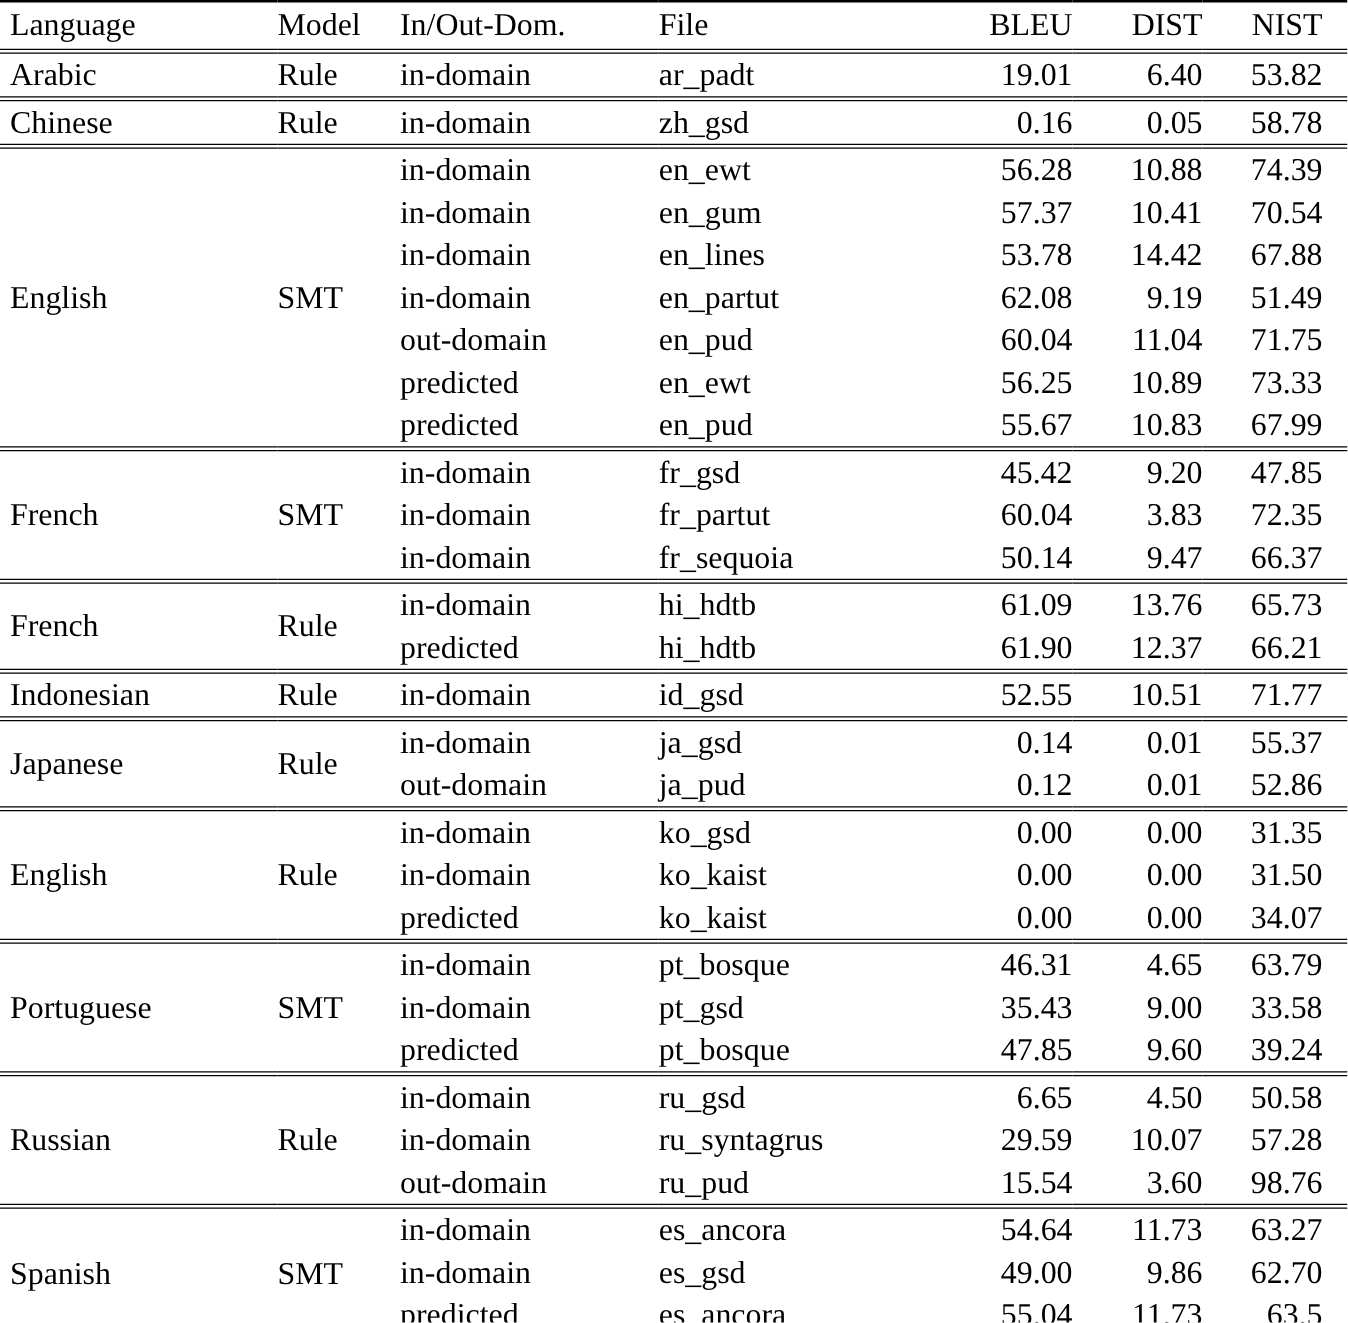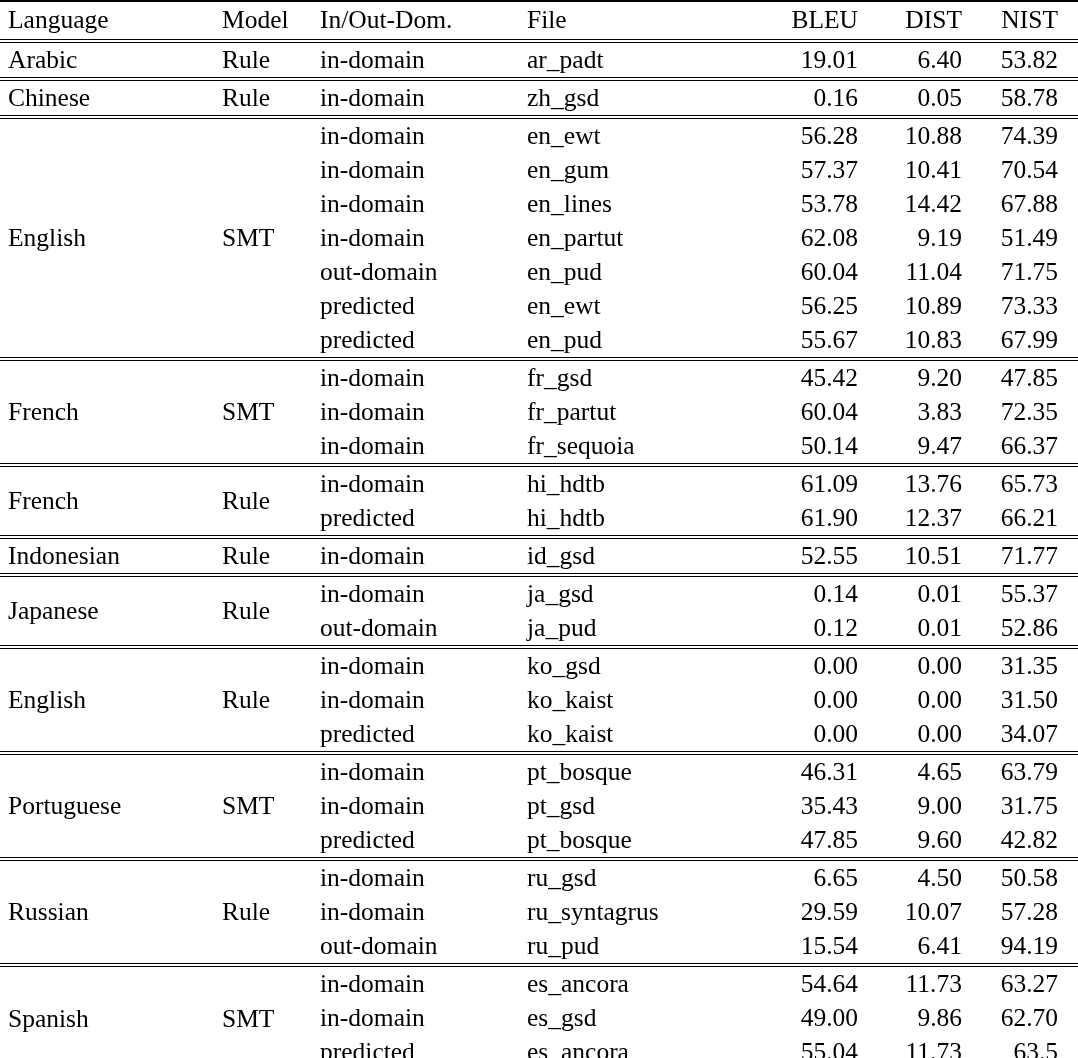--- a/index.html
+++ b/index.html
@@ -268,28 +268,28 @@
         <td class="t-left">pt_bosque</td>
         <td class="t-right">46.31</td>
         <td class="t-right">4.65</td>
         <td class="t-right pad-nist">63.79</td>
       </tr>
       <tr>
         <td class="t-left">in-domain</td>
         <td class="t-left">pt_gsd</td>
         <td class="t-right">35.43</td>
         <td class="t-right">9.00</td>
-        <td class="t-right pad-nist">31.75</td>
+        <td class="t-right pad-nist">33.58</td>
       </tr>
       <tr>
         <td class="t-left">predicted</td>
         <td class="t-left">pt_bosque</td>
         <td class="t-right">47.85</td>
         <td class="t-right">9.60</td>
-        <td class="t-right pad-nist">42.82</td>
+        <td class="t-right pad-nist">39.24</td>
       </tr>
       <tr class="group-sep">
         <td class="t-left pad-lang cell-lang" rowspan="3">Russian</td>
         <td class="t-left cell-model" rowspan="3">Rule</td>
         <td class="t-left">in-domain</td>
         <td class="t-left">ru_gsd</td>
         <td class="t-right">6.65</td>
         <td class="t-right">4.50</td>
         <td class="t-right pad-nist">50.58</td>
       </tr>
@@ -297,22 +297,22 @@
         <td class="t-left">in-domain</td>
         <td class="t-left">ru_syntagrus</td>
         <td class="t-right">29.59</td>
         <td class="t-right">10.07</td>
         <td class="t-right pad-nist">57.28</td>
       </tr>
       <tr>
         <td class="t-left">out-domain</td>
         <td class="t-left">ru_pud</td>
         <td class="t-right">15.54</td>
-        <td class="t-right">6.41</td>
-        <td class="t-right pad-nist">94.19</td>
+        <td class="t-right">3.60</td>
+        <td class="t-right pad-nist">98.76</td>
       </tr>
       <tr class="group-sep">
         <td class="t-left pad-lang cell-lang" rowspan="3">Spanish</td>
         <td class="t-left cell-model" rowspan="3">SMT</td>
         <td class="t-left">in-domain</td>
         <td class="t-left">es_ancora</td>
         <td class="t-right">54.64</td>
         <td class="t-right">11.73</td>
         <td class="t-right pad-nist">63.27</td>
       </tr>

